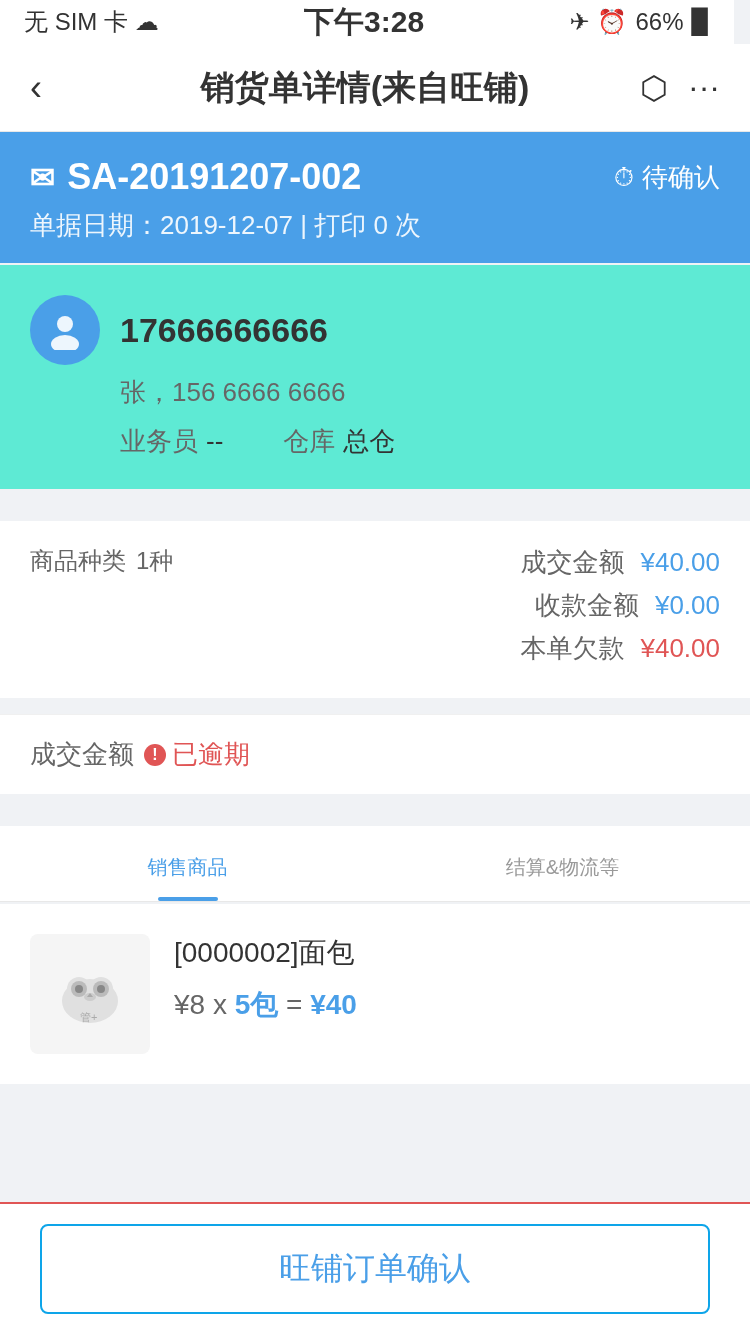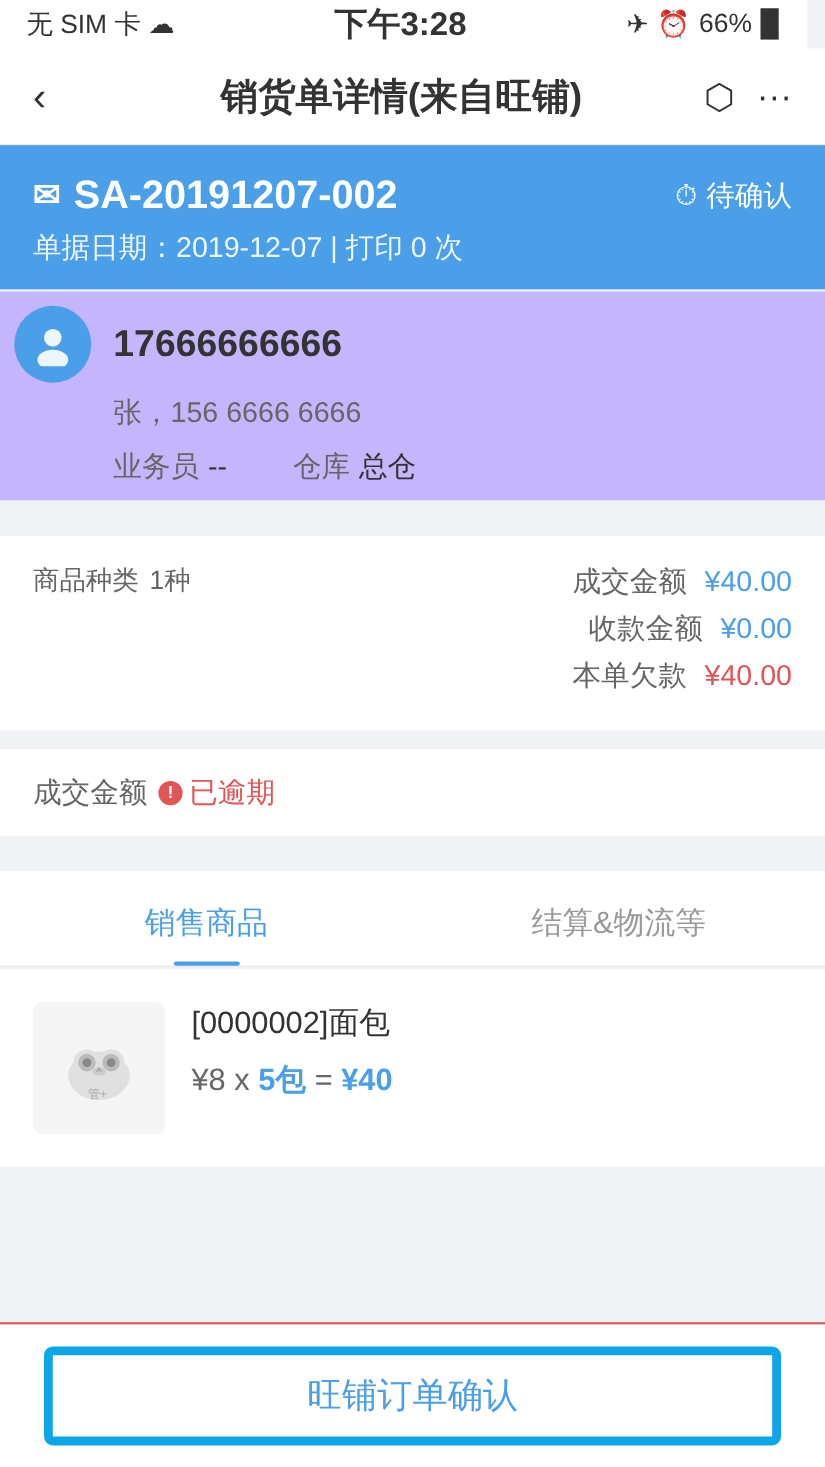--- a/index.html
+++ b/index.html
@@ -92,22 +92,22 @@
       color: #fff;
       font-size: 26px;
     }
     .header-date {
       font-size: 26px;
       color: rgba(255,255,255,0.9);
     }
 
     
     .customer-section {
-      background: #c4b5fd;
-      padding: 13px;
+      background: #5eead4;
+      padding: 30px;
       margin-top: 2px;
     }
     .customer-row {
       display: flex;
       align-items: center;
       gap: 20px;
       margin-bottom: 10px;
     }
     .avatar {
       width: 70px;
@@ -198,21 +198,21 @@
       border-bottom: 1px solid #e8e8e8;
     }
     .tabs-row {
       display: flex;
       align-items: center;
     }
     .tab-item {
       flex: 1;
       text-align: center;
       padding: 28px 0 20px;
-      font-size: 28px;
+      font-size: 20px;
       color: #999;
       position: relative;
       cursor: pointer;
     }
     .tab-item.active {
       color: #4a9fe8;
     }
     .tab-item.active::after {
       content: '';
       position: absolute;
@@ -272,21 +272,21 @@
       bottom: 0;
       left: 0;
       width: 750px;
       background: #fff;
       padding: 20px 40px;
       border-top: 2px solid #e05555;
     }
     .confirm-btn {
       width: 100%;
       height: 90px;
-      border: 8px solid #0ea5e9;
+      border: 2px solid #0ea5e9;
       border-radius: 8px;
       background: #fff;
       color: #4a9fe8;
       font-size: 32px;
       font-weight: 500;
       cursor: pointer;
       display: flex;
       align-items: center;
       justify-content: center;
     }

